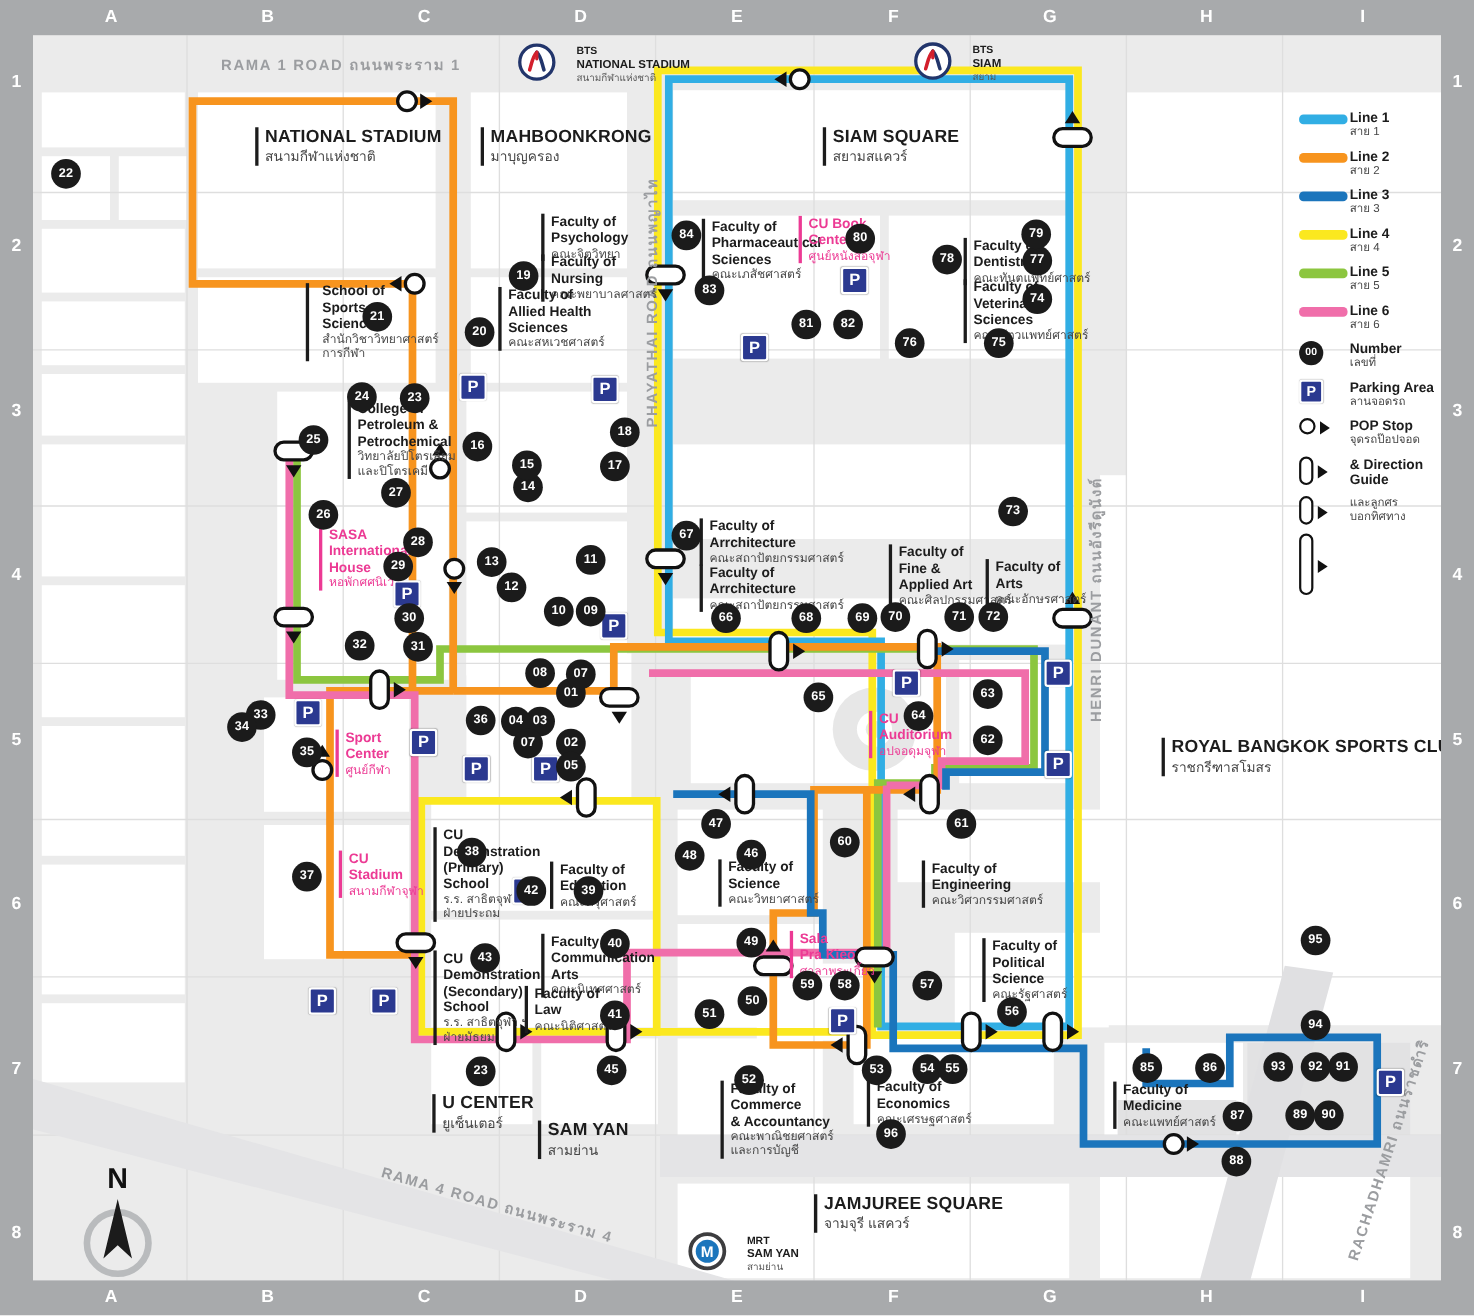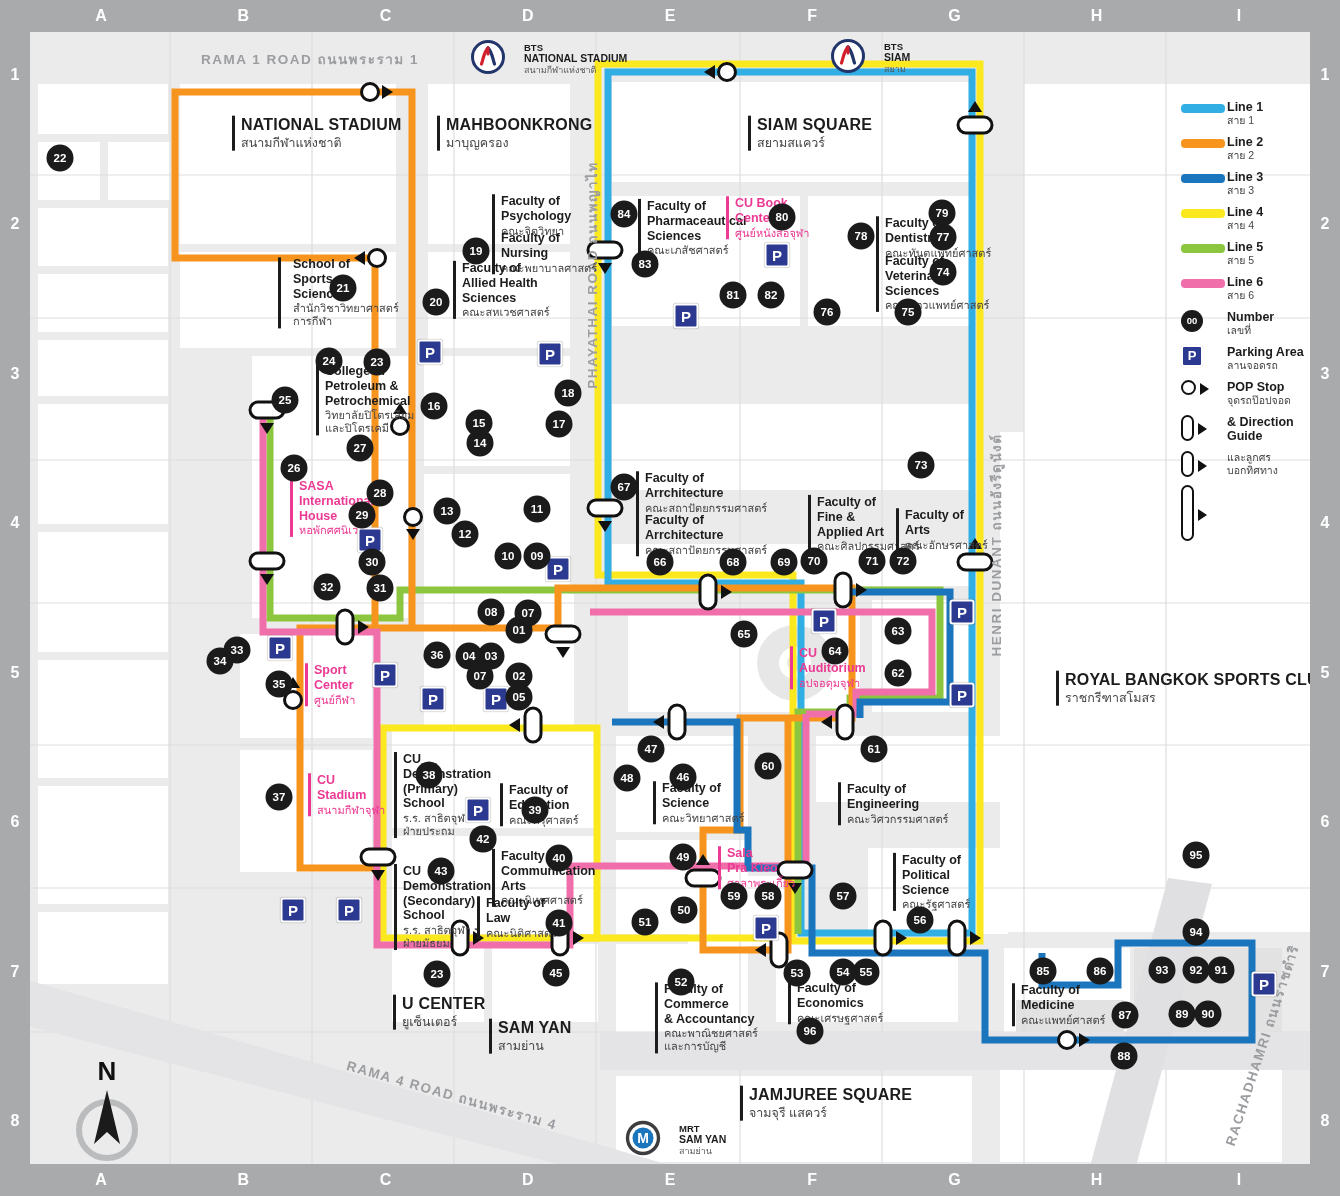--- a/index.html
+++ b/index.html
@@ -308,21 +308,21 @@
       <div class="num" style="left: 327px; top: 587px;">32</div>
       <div class="num" style="left: 237px; top: 650px;">33</div>
       <div class="num" style="left: 220px; top: 661px;">34</div>
       <div class="num" style="left: 279px; top: 684px;">35</div>
       <div class="num" style="left: 437px; top: 655px;">36</div>
       <div class="num" style="left: 279px; top: 797px;">37</div>
       <div class="num" style="left: 429px; top: 748px; margin-top: 27px;">38</div>
       <div class="num" style="left: 535px; top: 810px;">39</div>
       <div class="num" style="left: 559px; top: 858px;">40</div>
       <div class="num" style="left: 559px; top: 923px;">41</div>
-      <div class="num" style="left: 483px; top: 839px; border-radius: 13px;">42</div>
+      <div class="num" style="left: 483px; top: 810px; border-radius: 13px;">42</div>
       <div class="num" style="left: 441px; top: 871px;">43</div>
       <div class="num" style="left: 437px; top: 974px;">23</div>
       <div class="num" style="left: 556px; top: 973px;">45</div>
       <div class="num" style="left: 683px; top: 777px;">46</div>
       <div class="num" style="left: 651px; top: 749px;">47</div>
       <div class="num" style="left: 627px; top: 778px;">48</div>
       <div class="num" style="left: 683px; top: 857px;">49</div>
       <div class="num" style="left: 684px; top: 910px;">50</div>
       <div class="num" style="left: 645px; top: 922px;">51</div>
       <div class="num" style="left: 681px; top: 982px;">52</div>

